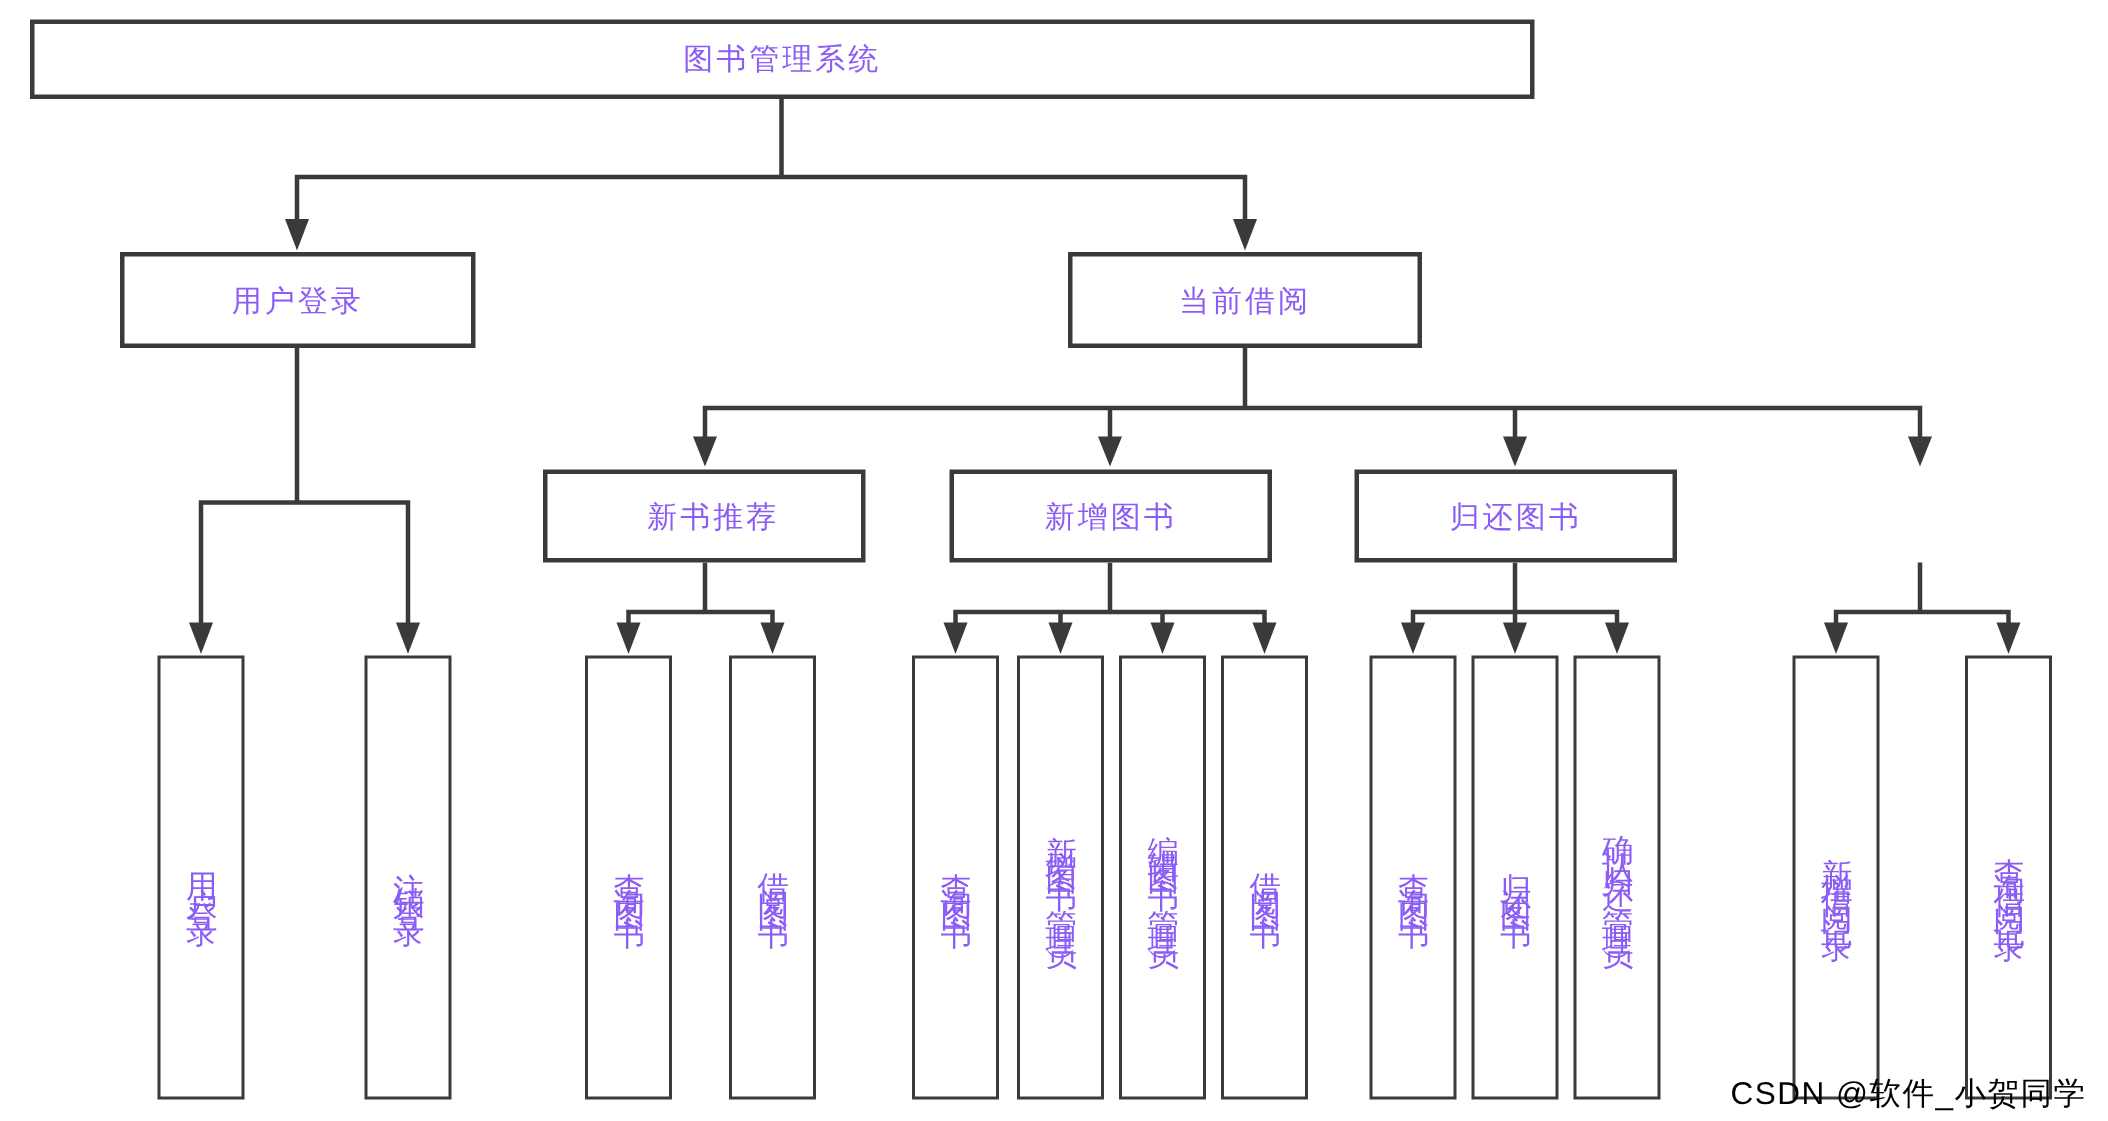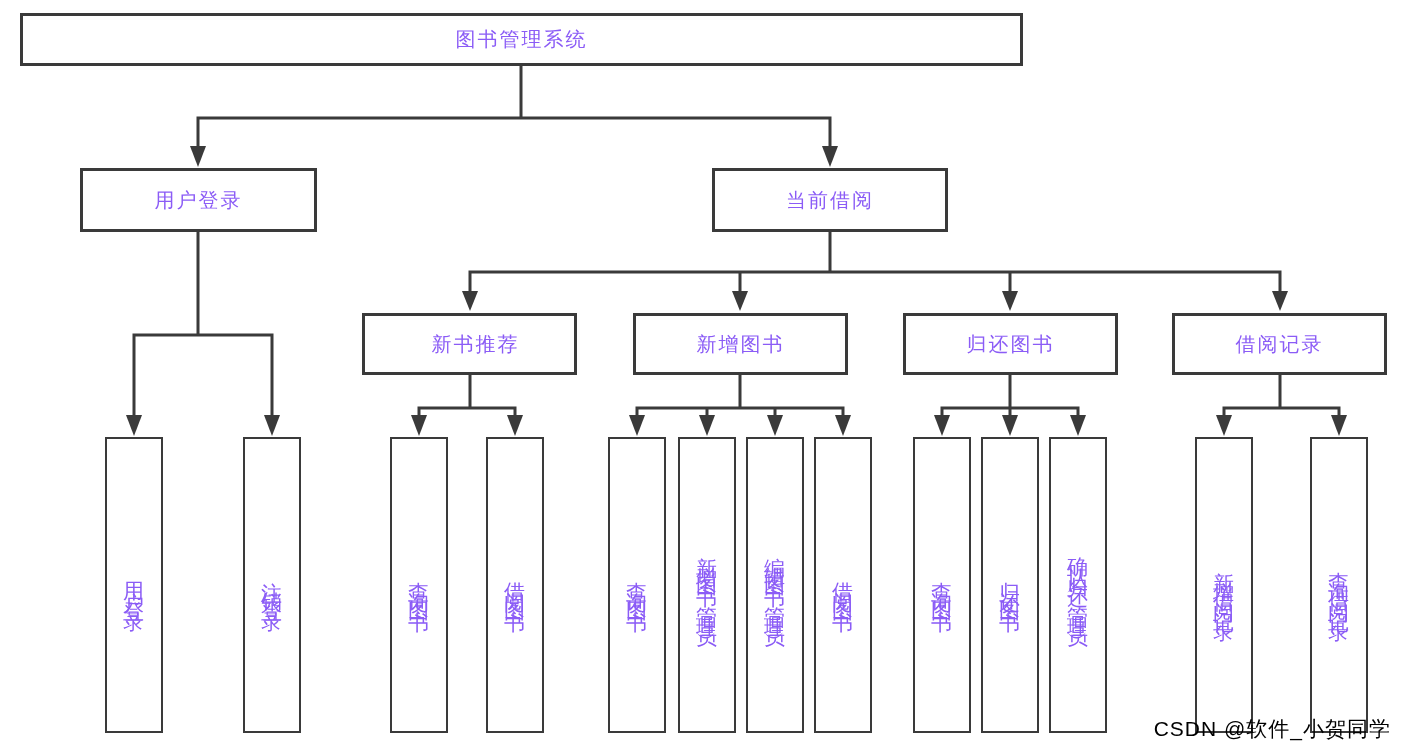--- a/index.html
+++ b/index.html
@@ -104,21 +104,20 @@
   </svg>
 
   <div class="node h-node root-node">图书管理系统</div>
 
   <div class="node h-node" style="left:80px; top:168px; width:237px; height:64px;">用户登录</div>
   <div class="node h-node" style="left:712px; top:168px; width:236px; height:64px;">当前借阅</div>
 
   <div class="node h-node" style="left:362px; top:313px; width:215px; height:62px;padding-left:12px;">新书推荐</div>
   <div class="node h-node" style="left:633px; top:313px; width:215px; height:62px;">新增图书</div>
   <div class="node h-node" style="left:903px; top:313px; width:215px; height:62px;">归还图书</div>
-  <div class="node h-node" style="left:1172px; top:313px; width:215px; height:62px;">借阅记录</div>
 
   <div class="node v-node" style="left:105px;">
     <span class="vtext">用户登录</span>
   </div>
   <div class="node v-node" style="left:243px;">
     <span class="vtext">注销登录</span>
   </div>
 
   <div class="node v-node" style="left:390px;">
     <span class="vtext">查询图书</span>

